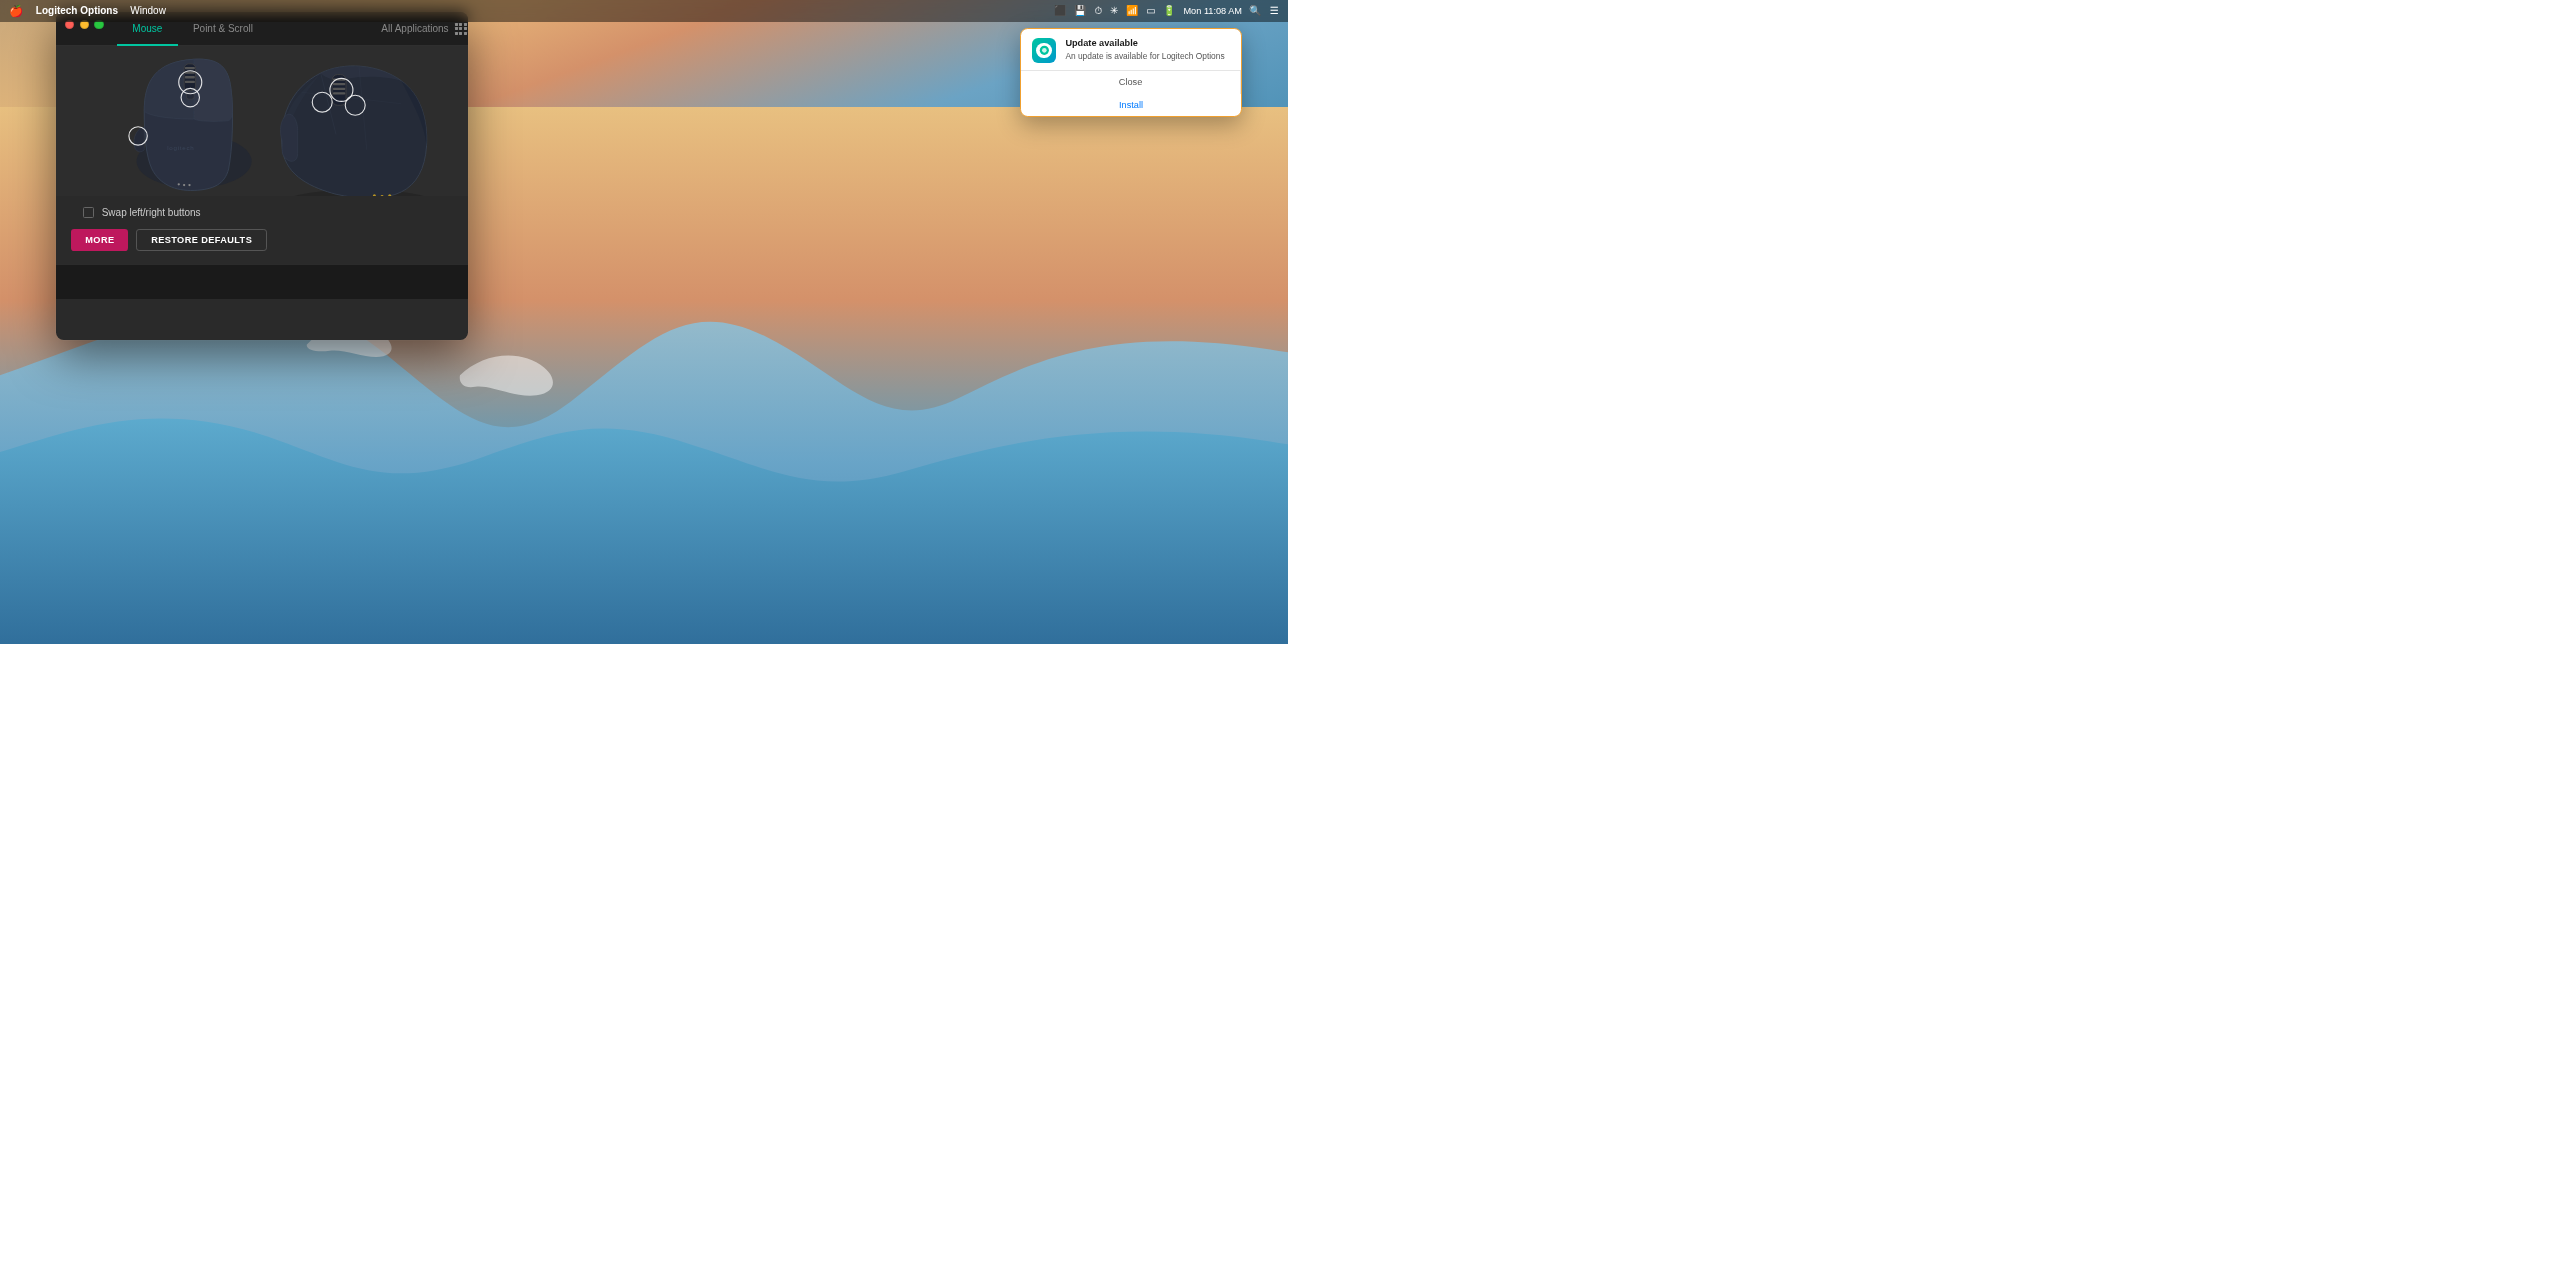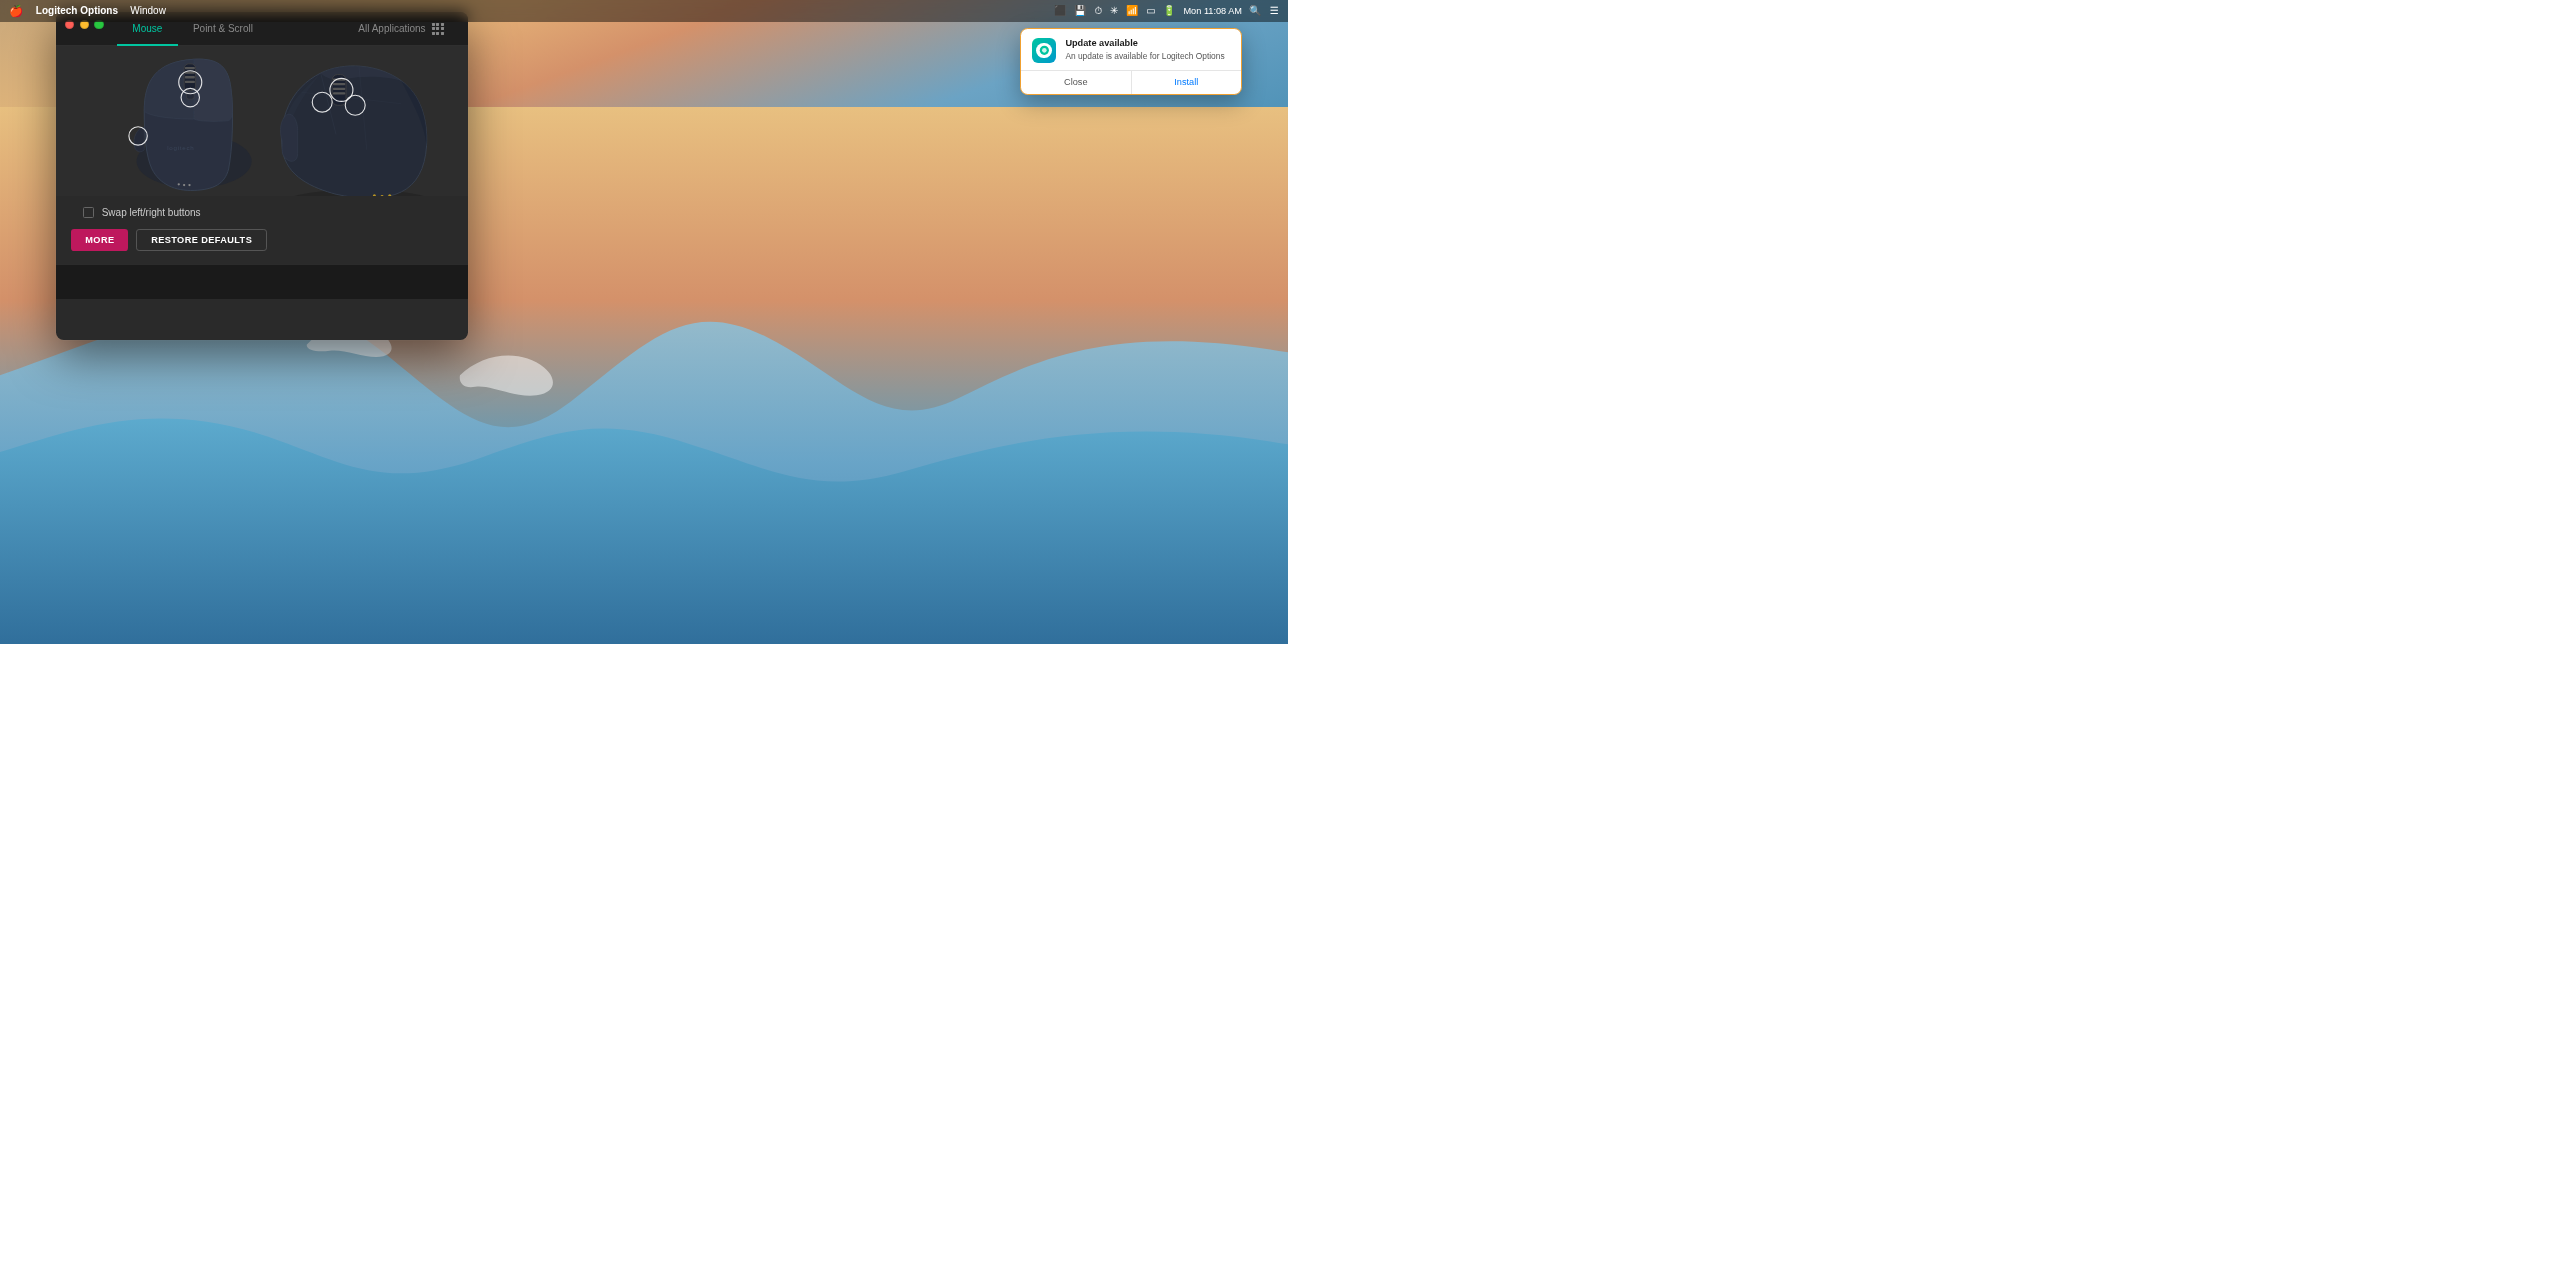--- a/index.html
+++ b/index.html
@@ -148,21 +148,21 @@
       right: 0;
       height: 1.5px;
       background: #00c5a0;
     }
 
     .tab-right {
       margin-left: auto;
       display: flex;
       align-items: center;
       gap: 6.1px;
-      padding-right: 24px;
+      padding-right: 1px;
       color: #888;
       font-size: 10px;
     }
 
     .grid-icon {
       display: grid;
       grid-template-columns: repeat(3, 3.1px);
       grid-template-rows: repeat(3, 3.1px);
       gap: 1.5px;
       cursor: pointer;
@@ -311,20 +311,21 @@
 
     .notification-desc {
       font-size: 8.4px;
       color: #555;
       line-height: 1.3;
     }
 
     .notification-buttons {
       display: flex;
       border-top: 0.8px solid #e5e5e5;
+      flex-direction: column;
     }
 
     .notification-btn {
       flex: 1;
       padding: 6.1px;
       font-size: 9.2px;
       font-weight: 500;
       border: none;
       background: transparent;
       cursor: pointer;

